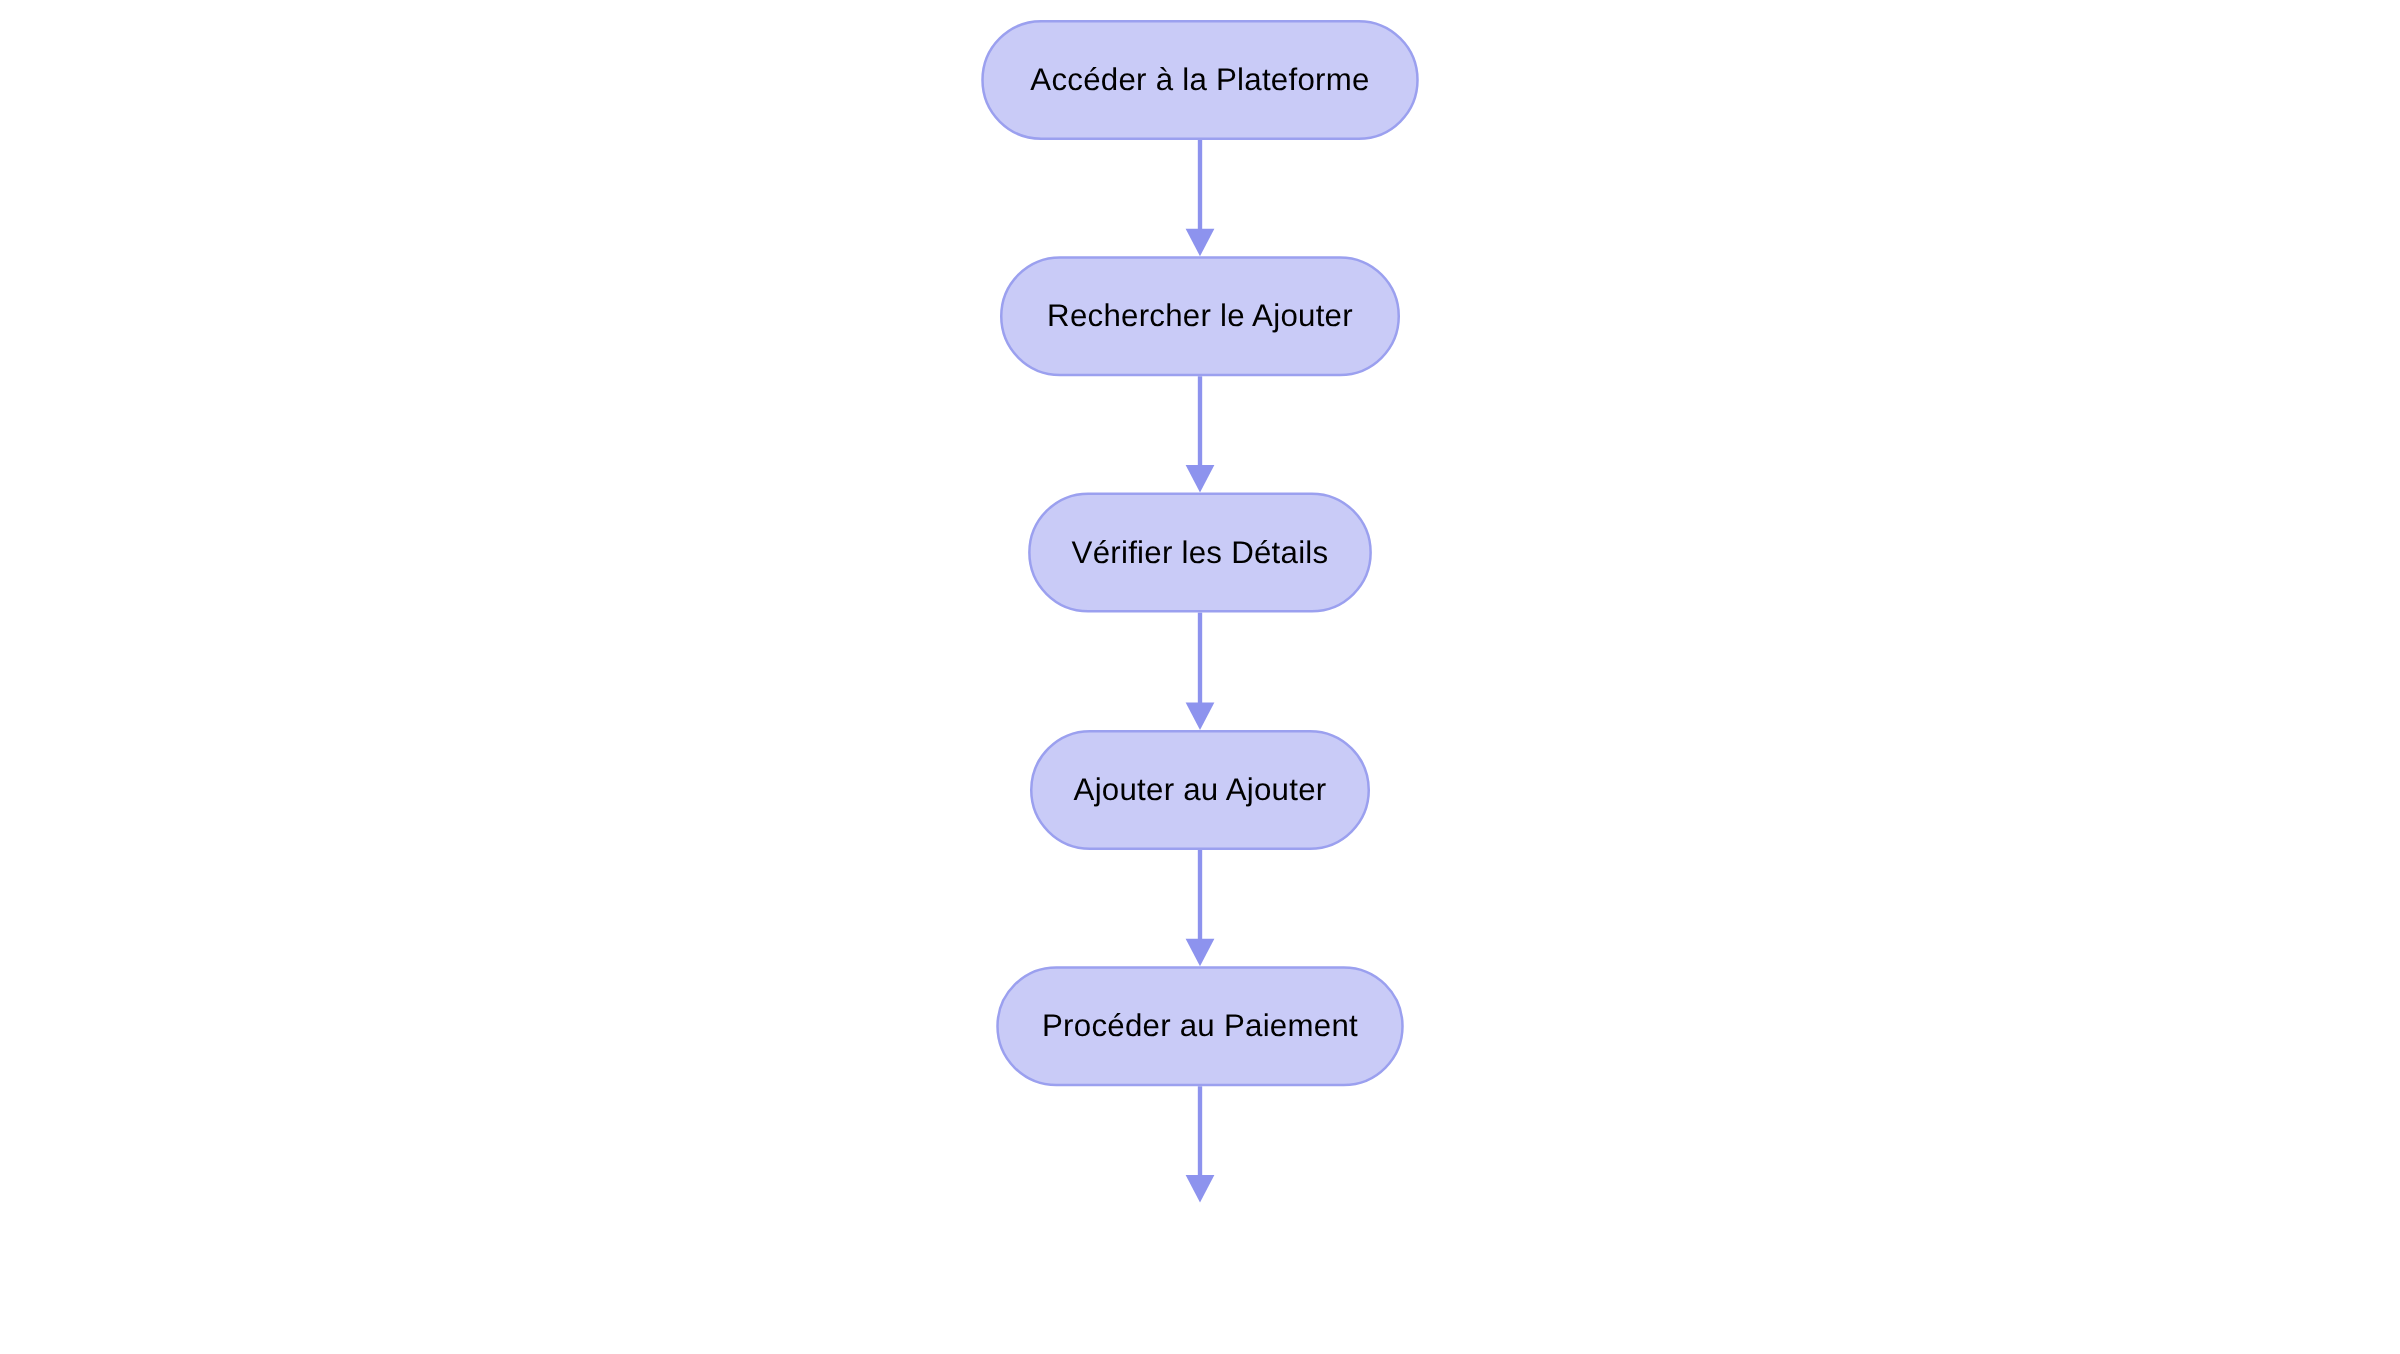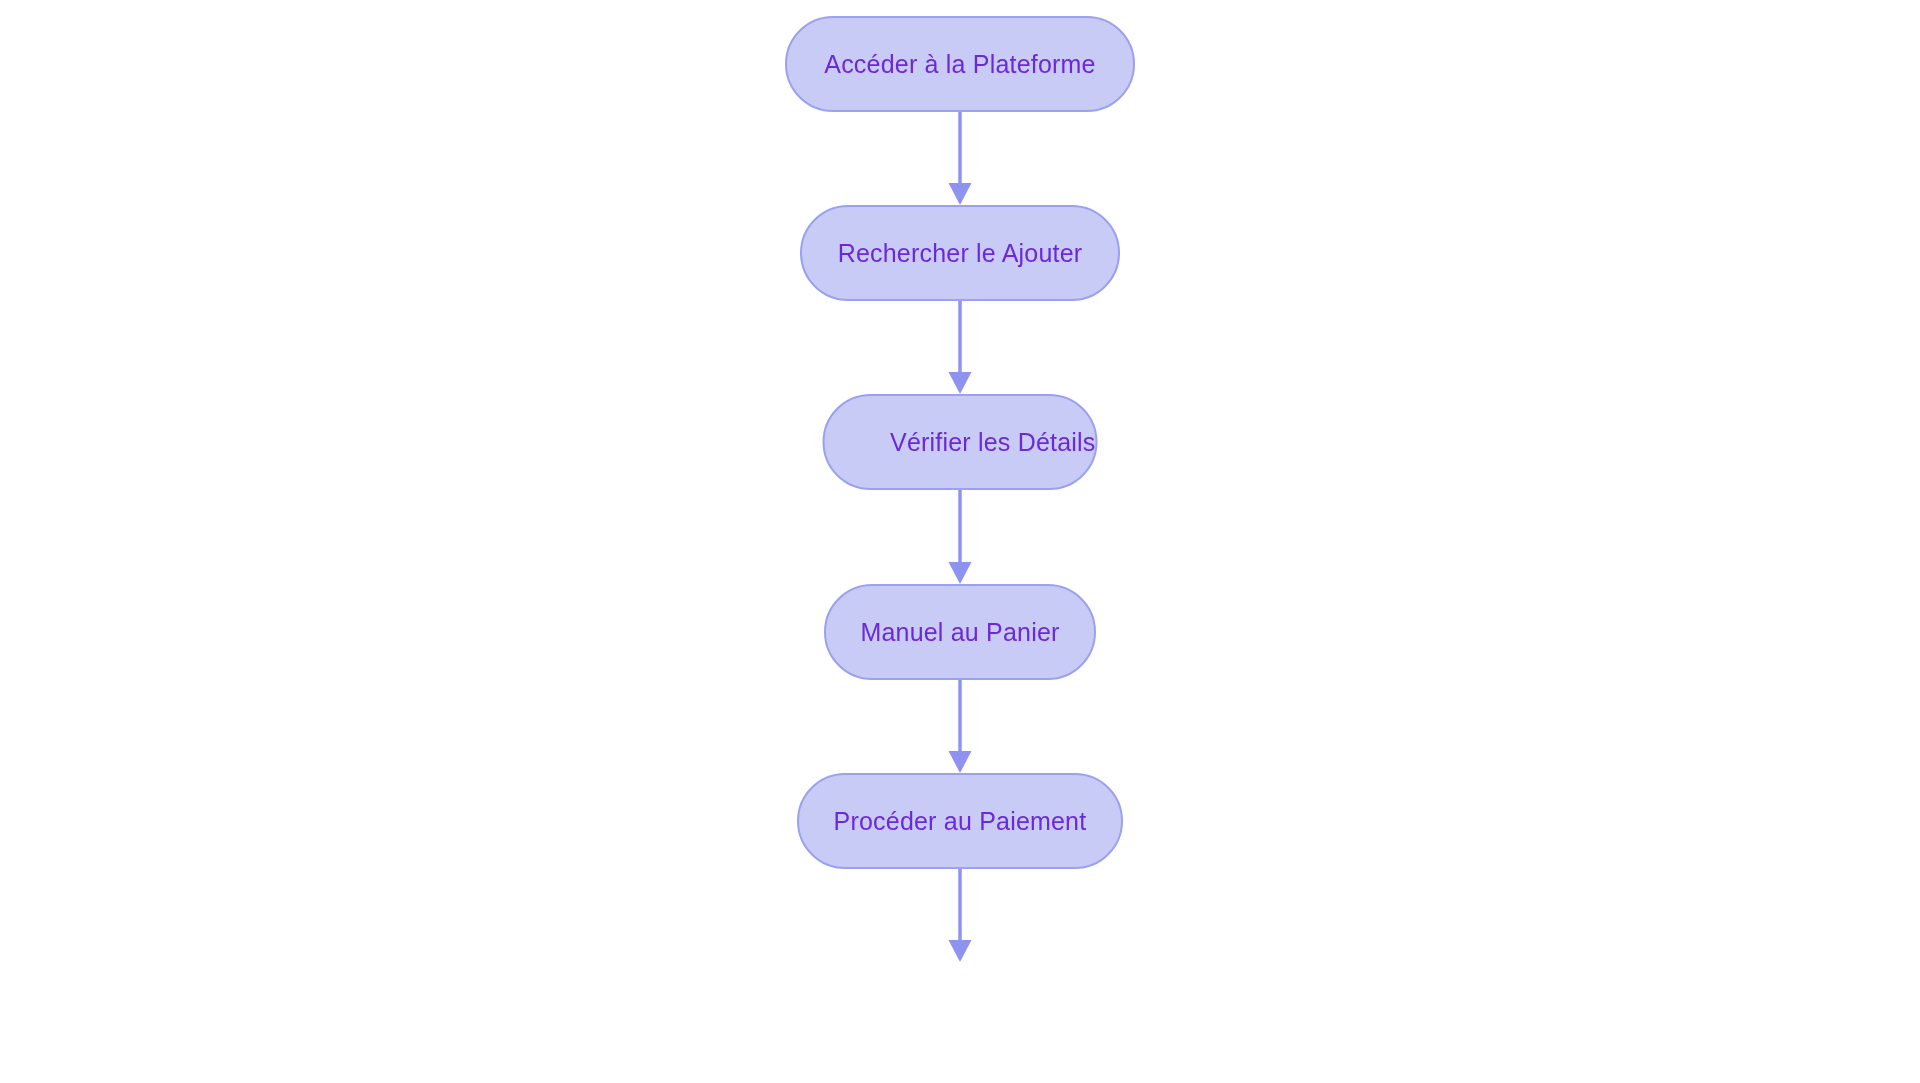--- a/index.html
+++ b/index.html
@@ -28,28 +28,28 @@
     left: 960px;
     transform: translateX(-50%);
     height: 96px;
     box-sizing: border-box;
     background: #c9cbf7;
     border: 2px solid #9ba0ef;
     border-radius: 48px;
     display: flex;
     align-items: center;
     justify-content: center;
-    color: #6d28d9;
+    color: #000000;
     font-size: 25px;
     letter-spacing: 0.2px;
     white-space: nowrap;
   }
   .node-1 { top: 16px;  width: 350px; }
   .node-2 { top: 205px; width: 320px; }
-  .node-3 { top: 394px; width: 275px; justify-content: flex-end; }
+  .node-3 { top: 394px; width: 275px; }
   .node-4 { top: 584px; width: 272px; }
   .node-5 { top: 773px; width: 326px; }
   .node-6 { top: 962px; width: 272px; }
 </style>
 </head>
 <body>
 
 <div class="canvas">
 
   <svg class="arrow-layer" width="1920" height="1083" viewBox="0 0 1920 1083" xmlns="http://www.w3.org/2000/svg">
@@ -78,19 +78,19 @@
   <div class="flow-node node-1">
     <span>Accéder à la Plateforme</span>
   </div>
   <div class="flow-node node-2">
     <span>Rechercher le Ajouter</span>
   </div>
   <div class="flow-node node-3">
     <span>Vérifier les Détails</span>
   </div>
   <div class="flow-node node-4">
-    <span>Manuel au Panier</span>
+    <span>Ajouter au Ajouter</span>
   </div>
   <div class="flow-node node-5">
     <span>Procéder au Paiement</span>
   </div>
 
 </div>
 
 </body></html>

